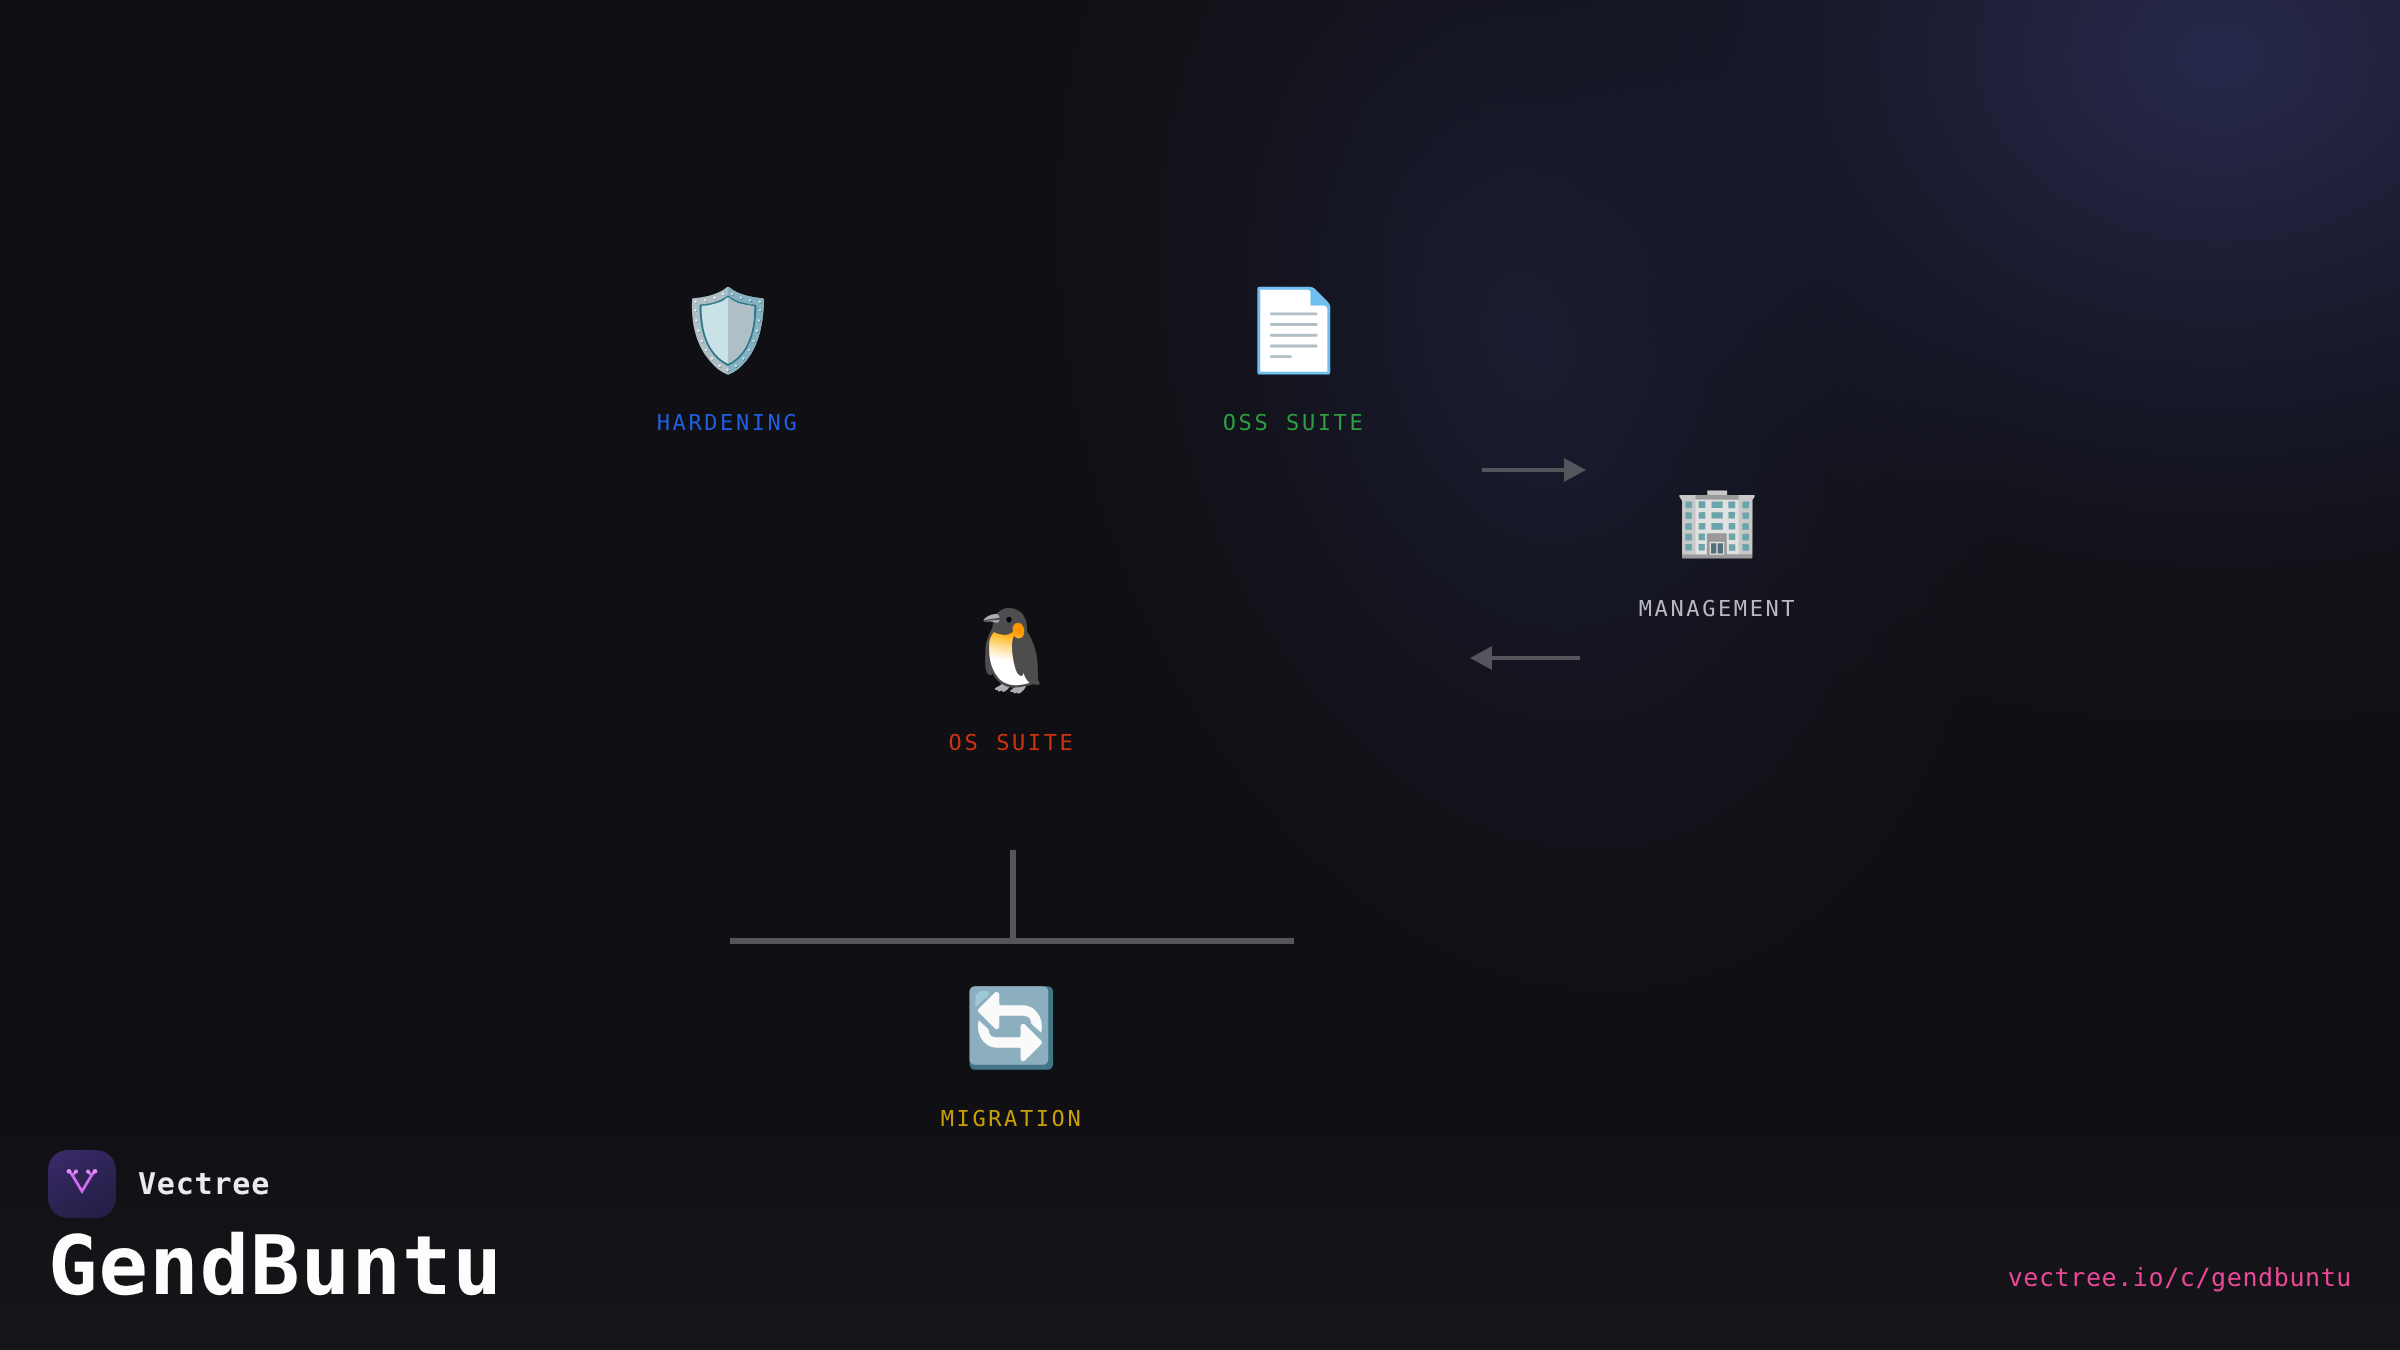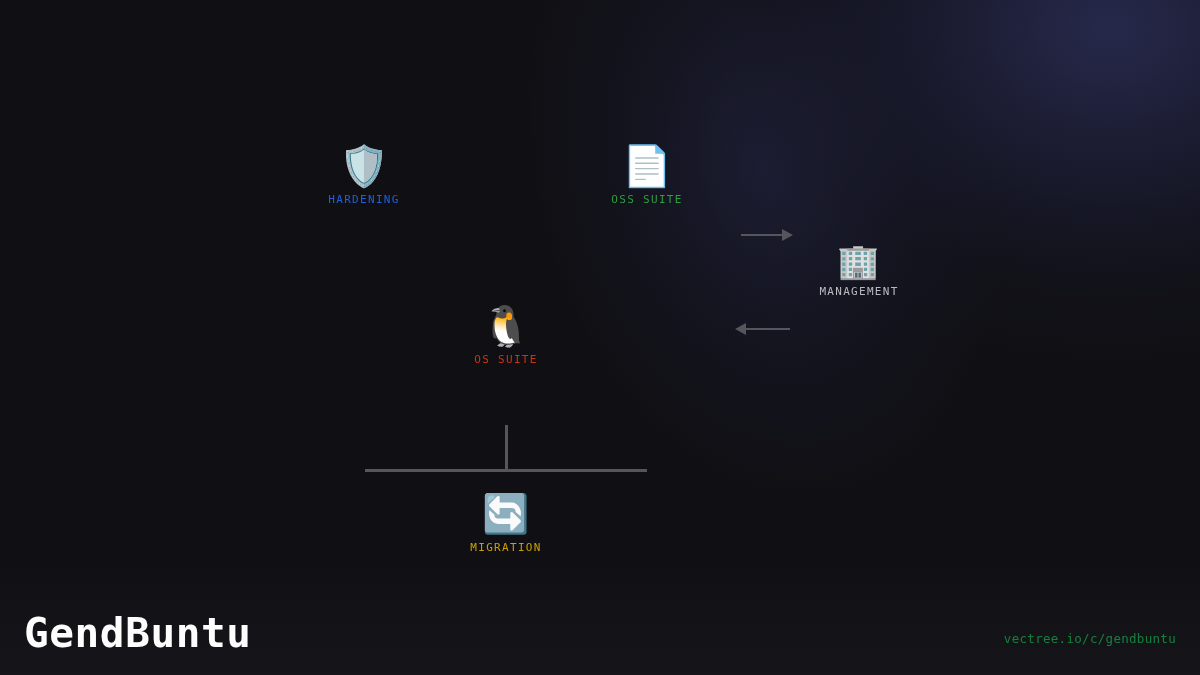--- a/index.html
+++ b/index.html
@@ -71,36 +71,36 @@
     font-family:"DejaVu Sans", sans-serif;
     font-size:40px;
     line-height:46px;
     height:46px;
     display:flex;
     align-items:center;
     justify-content:center;
     user-select:none;
   }
   .node .caption {
-    margin-top:4px;
+    margin-top:16px;
     font-family:"DejaVu Sans Mono", "Liberation Mono", monospace;
     font-size:11px;
     letter-spacing:1.3px;
     white-space:nowrap;
     font-weight:400;
   }
 
   #node-hardening  { left:364px; top:143px; }
   #node-oss-suite  { left:647px; top:143px; }
   #node-os-core    { left:506px; top:303px; }
   #node-management { left:859px; top:241px; }
   #node-migration  { left:506px; top:491px; }
 
   #node-management .glyph { font-size:34px; line-height:40px; height:40px; }
-  #node-management .caption { margin-top:4px; }
+  #node-management .caption { margin-top:17px; }
   #node-migration .glyph { font-size:38px; }
 
   
   .edge-line {
     position:absolute;
     background:#55565b;
   }
   .edge-h { height:3px; }
   .edge-v { width:3px; }
 
@@ -170,21 +170,21 @@
     font-weight:700;
     color:#fdfdfe;
     letter-spacing:0.6px;
   }
   .footer-url {
     position:absolute;
     right:24px;
     bottom:29px;
     font-family:"DejaVu Sans Mono", "Liberation Mono", monospace;
     font-size:12.5px;
-    color:#15803d;
+    color:#ec4899;
     letter-spacing:0.3px;
   }
 </style>
 </head>
 <body>
 
 <div class="bg-glow-tr"></div>
 <div class="bg-glow-sweep"></div>
 
 <div class="canvas">
@@ -226,18 +226,38 @@
     <div class="glyph">🔄</div>
     <div class="caption" style="color:#c8a006">MIGRATION</div>
   </div>
 
 </div>
 
 <div class="bg-footer-band"></div>
 
 <div class="footer">
 
+  <div class="brand-row">
+    <span class="brand-mark">
+      <svg width="20" height="20" viewBox="0 0 20 20" aria-hidden="true">
+        <g stroke="#d16ef0" stroke-width="1.4" stroke-linecap="round" fill="none">
+          <path d="M5.2 5.6 L10 13.6 L14.8 5.6"></path>
+          <path d="M5.2 5.6 L3.6 3.7"></path>
+          <path d="M5.2 5.6 L6.9 3.9"></path>
+          <path d="M14.8 5.6 L16.4 3.7"></path>
+          <path d="M14.8 5.6 L13.1 3.9"></path>
+        </g>
+        <g fill="#e48cf7">
+          <circle cx="3.5" cy="3.6" r="1.15"></circle>
+          <circle cx="7.0" cy="3.8" r="1.0"></circle>
+          <circle cx="16.5" cy="3.6" r="1.15"></circle>
+          <circle cx="13.0" cy="3.8" r="1.0"></circle>
+        </g>
+      </svg>
+    </span>
+    <span class="brand-name">Vectree</span>
+  </div>
 
   <div class="page-title">GendBuntu</div>
 
   <div class="footer-url">vectree.io/c/gendbuntu</div>
 
 </div>
 
 </body></html>

